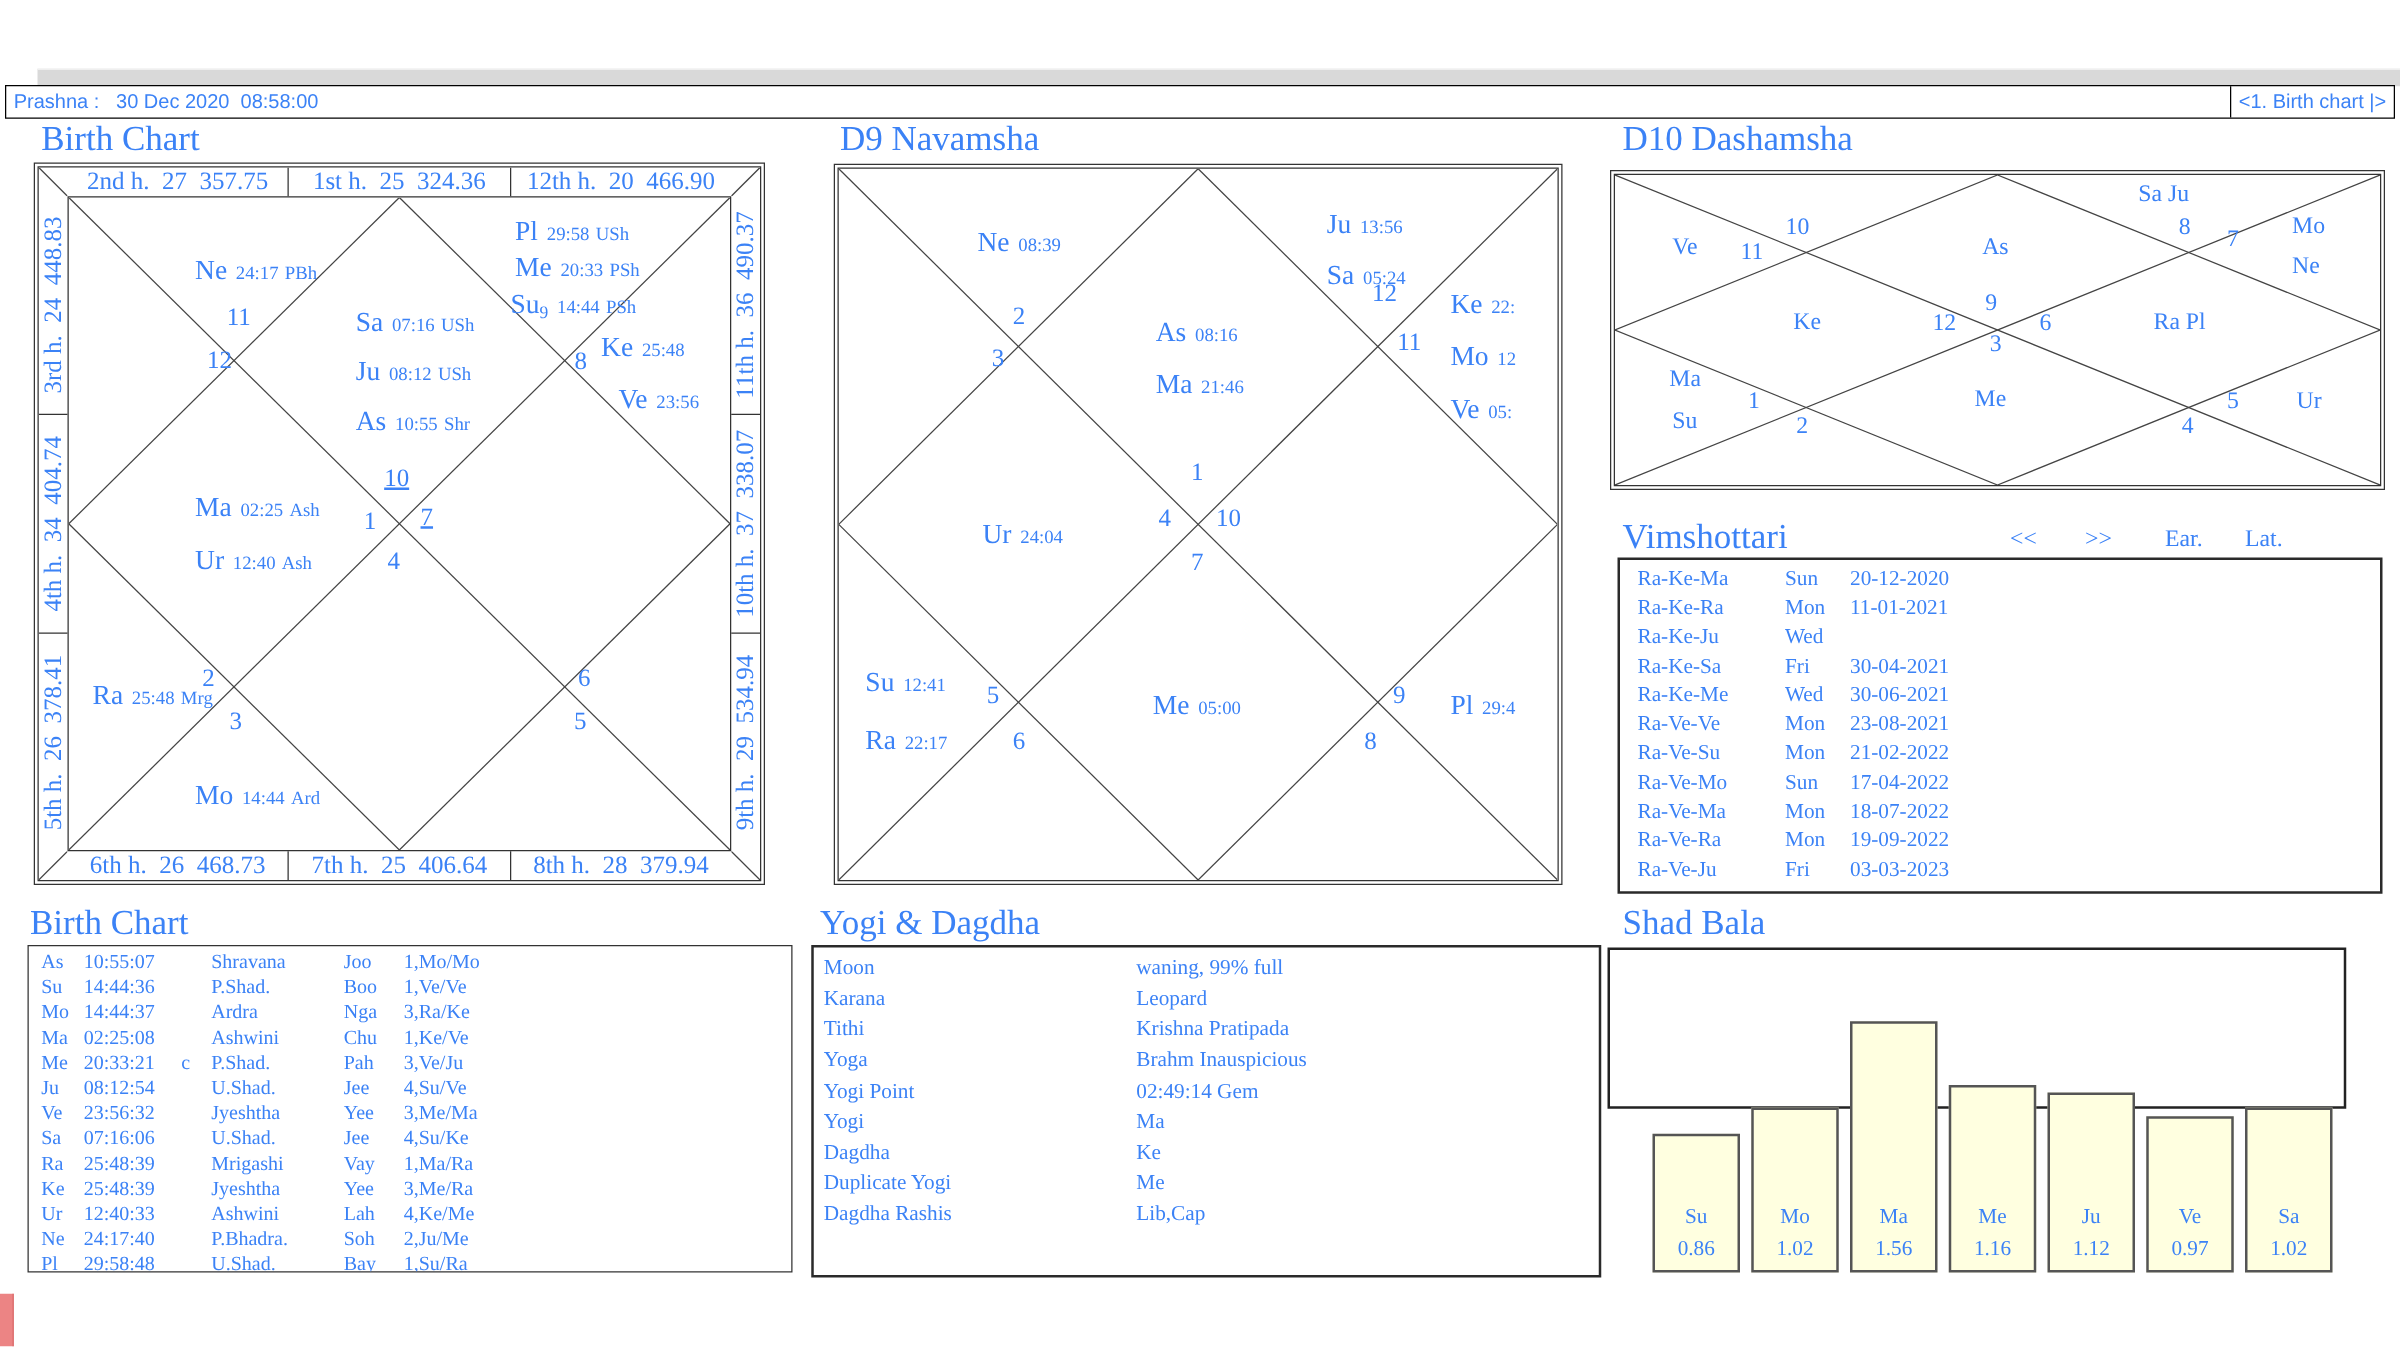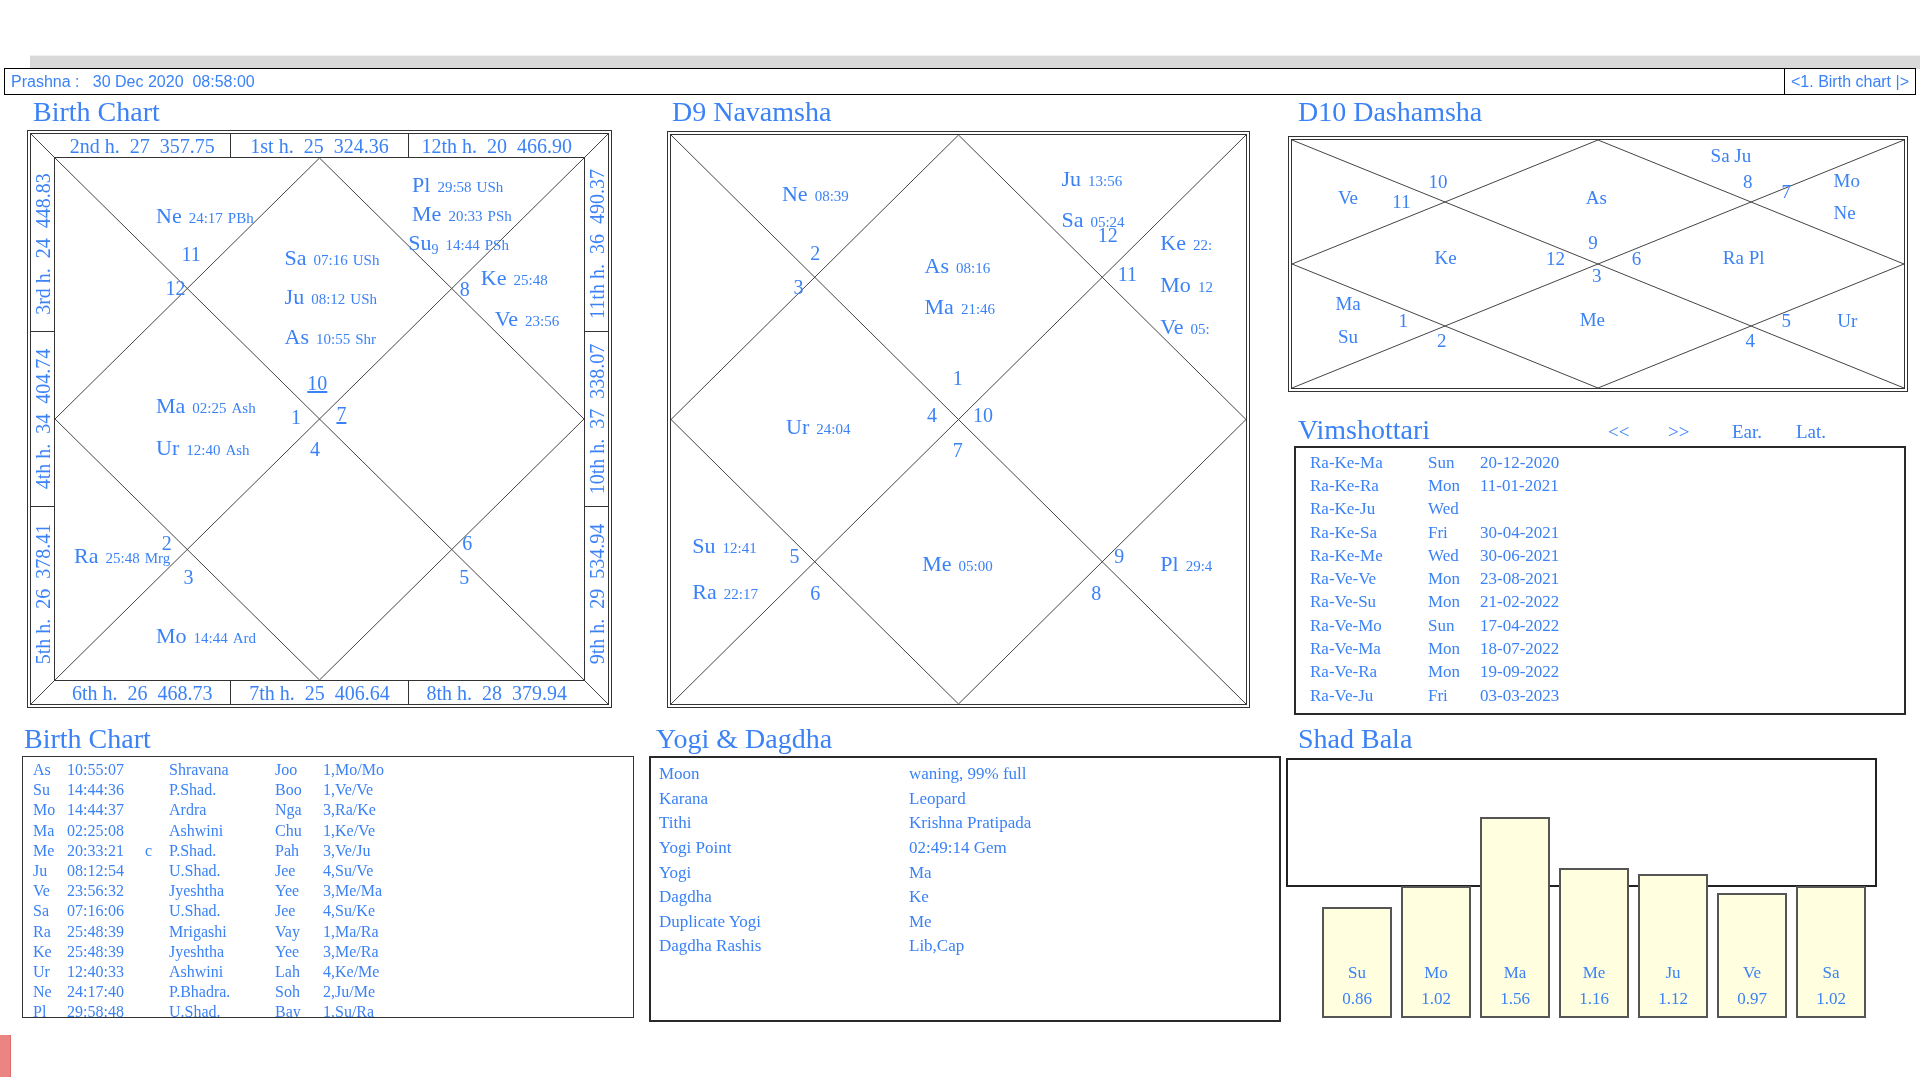--- a/index.html
+++ b/index.html
@@ -507,20 +507,24 @@
       <div class="yrow">
         <span>Karana</span>
         <span>Leopard</span>
       </div>
 
       <div class="yrow">
         <span>Tithi</span>
         <span>Krishna  Pratipada</span>
       </div>
 
+      <div class="yrow">
+        <span>Yoga</span>
+        <span>Brahm Inauspicious</span>
+      </div>
 
       <div class="yrow">
         <span>Yogi Point</span>
         <span>02:49:14 Gem</span>
       </div>
 
       <div class="yrow">
         <span>Yogi</span>
         <span>Ma</span>
       </div>

